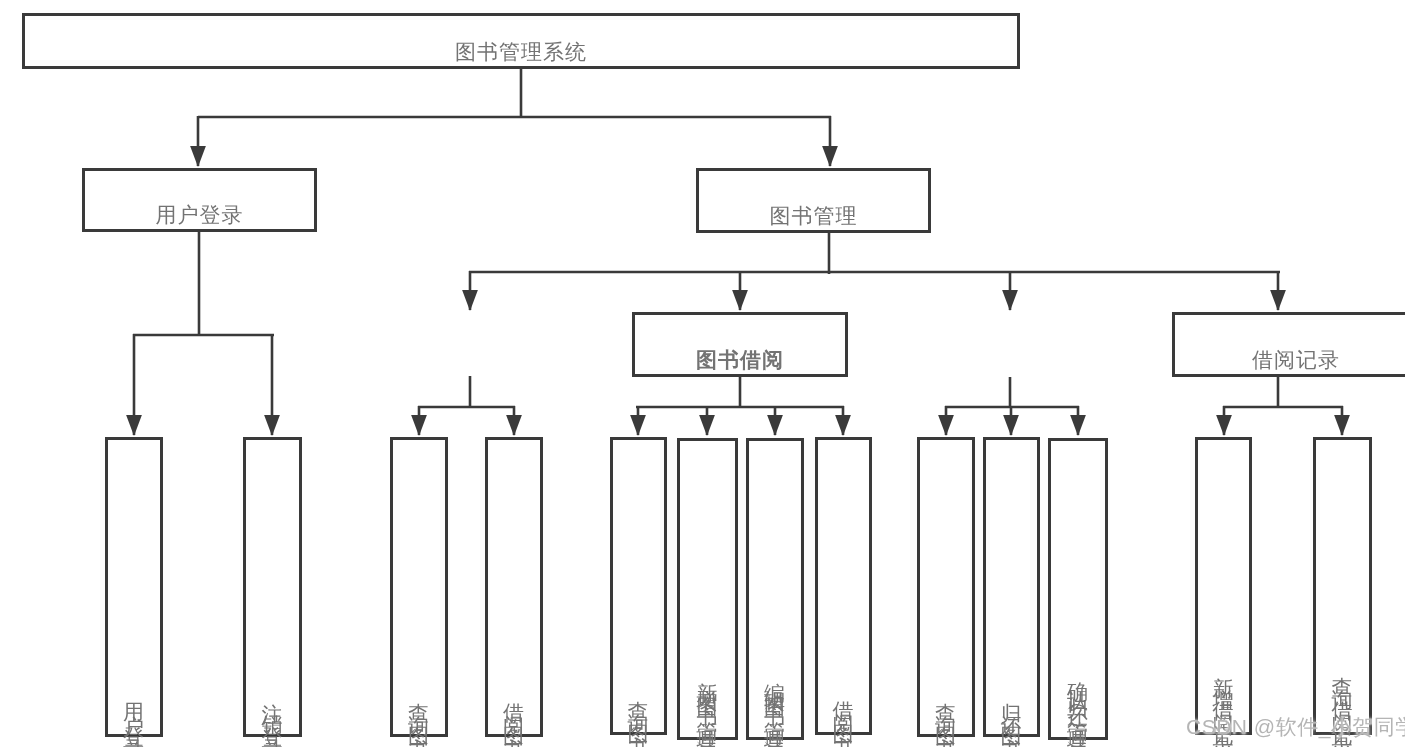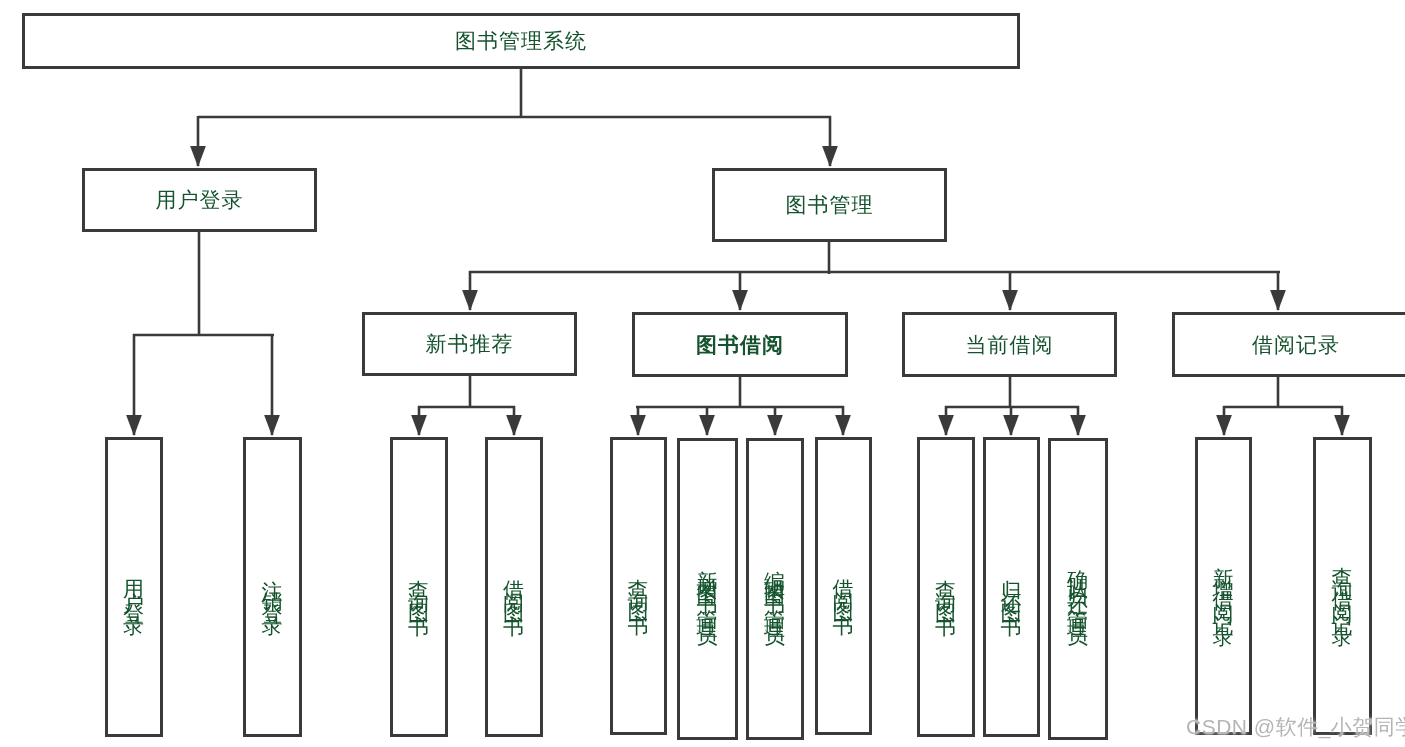--- a/index.html
+++ b/index.html
@@ -16,24 +16,24 @@
     left: 0; top: 0;
     width: 1405px; height: 747px;
     z-index: 1;
   }
   .node {
     position: absolute;
     box-sizing: border-box;
     border: 3px solid #3a3a3a;
     background: #ffffff;
     display: flex;
-    align-items: center;
+    align-items: flex-end;
     justify-content: center;
     font-size: 21px;
-    color: #14532d;
+    color: #737373;
     z-index: 2;
     letter-spacing: 1px;
   }
   .leaf span {
     writing-mode: vertical-rl;
     text-orientation: mixed;
     line-height: 1;
     letter-spacing: 12px;
     letter-spacing: 12px;
   }
@@ -107,32 +107,26 @@
     </g>
   </svg>
 
   <div class="node" style="left:22px; top:13px; width:998px; height:56px;">
     <span>图书管理系统</span>
   </div>
 
   <div class="node" style="left:82px; top:168px; width:235px; height:64px;">
     <span>用户登录</span>
   </div>
-  <div class="node" style="left:712px; top:168px; width:235px; height:74px;">
+  <div class="node" style="left:696px; top:168px; width:235px; height:65px;">
     <span>图书管理</span>
   </div>
 
-  <div class="node" style="left:362px; top:312px; width:215px; height:64px;">
-    <span>新书推荐</span>
-  </div>
   <div class="node" style="left:632px; top:312px; width:216px; height:65px;font-weight:bold;">
     <span>图书借阅</span>
-  </div>
-  <div class="node" style="left:902px; top:312px; width:215px; height:65px;">
-    <span>当前借阅</span>
   </div>
   <div class="node" style="left:1172px; top:312px; width:248px; height:65px;">
     <span>借阅记录</span>
   </div>
 
   <div class="node leaf" style="left:105px; top:437px; width:58px; height:300px;">
     <span>用户登录</span>
   </div>
   <div class="node leaf" style="left:243px; top:437px; width:59px; height:300px;">
     <span>注销登录</span>

